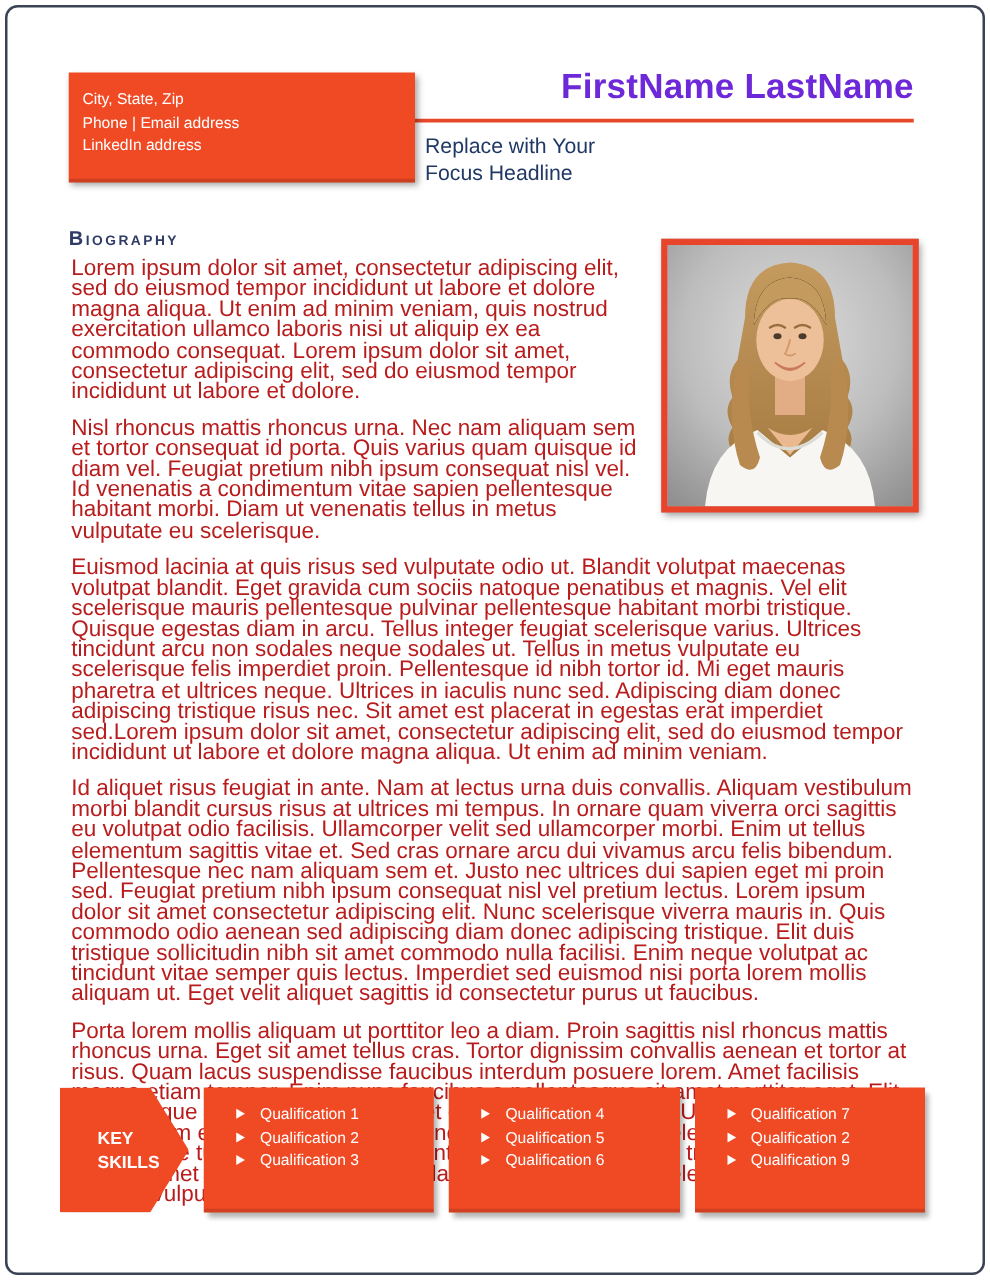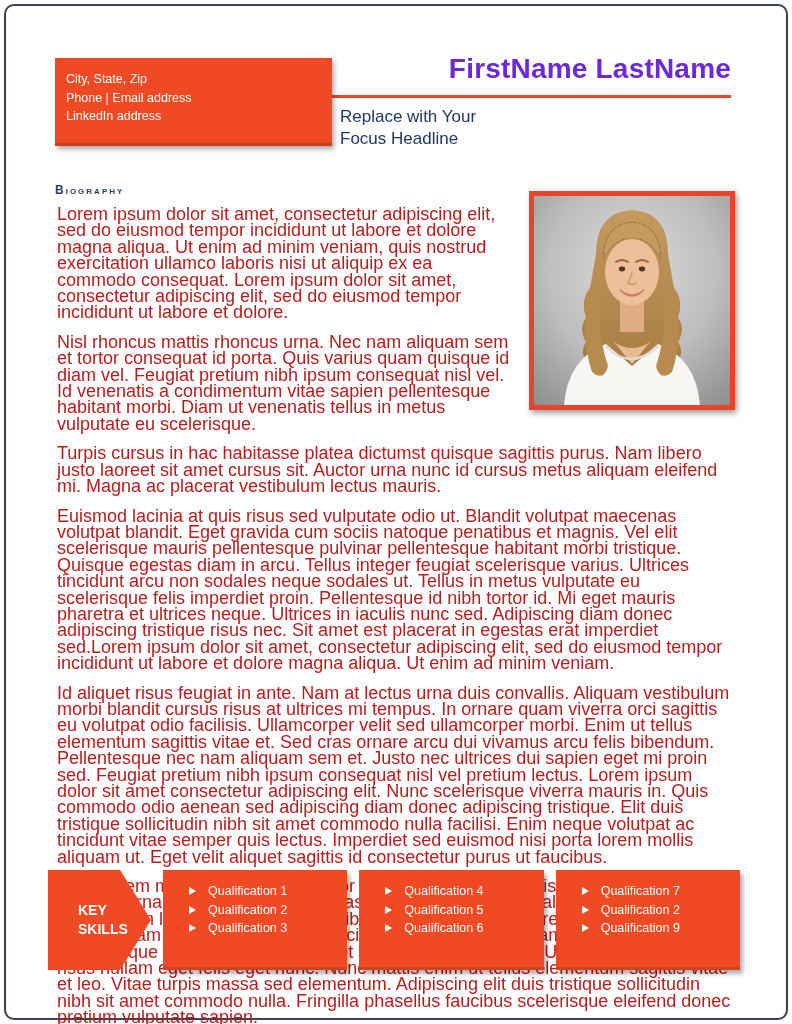--- a/index.html
+++ b/index.html
@@ -29,21 +29,21 @@
     font-size:28px; font-weight:bold; color:#6d28d9; letter-spacing:.2px;
   }
   .focus {
     position:absolute; left:340px; right:61px; top:106px; text-align:left;
     font-size:17px; line-height:22px; color:#1f3864;
   }
 
   
   .bio-heading {
     position:absolute; left:55px; top:183px;
-    font-variant:small-caps; font-size:12px; font-weight:600;
+    font-variant:small-caps; font-size:16px; font-weight:600;
     letter-spacing:2px; color:#2e3c66;
   }
   .bio-body {
     position:absolute; left:57px; top:206px; width:678px;
     font-size:18px; line-height:16.4px; color:#b91c1c;
   }
   .bio-body p { margin:0 0 13px 0; }
 
   .photo-frame {
     float:right; width:196px; height:209px; margin:-15px 0 16px 18px;
@@ -148,21 +148,20 @@
 
         <path d="M86 94 Q98 104 110 94 Q104 100 98 100 Q92 100 86 94 Z" fill="#ffffff" stroke="#c97a5a" stroke-width="1.4"></path>
 
         <path d="M56 92 Q46 140 58 176 Q70 186 74 170 Q62 134 66 96 Z" fill="#b98a4f"></path>
         <path d="M140 92 Q150 140 138 176 Q126 186 122 170 Q134 134 130 96 Z" fill="#b98a4f"></path>
       </svg>
     </div>
 
     <p>Lorem ipsum dolor sit amet, consectetur adipiscing elit, sed do eiusmod tempor incididunt ut labore et dolore magna aliqua. Ut enim ad minim veniam, quis nostrud exercitation ullamco laboris nisi ut aliquip ex ea commodo consequat. Lorem ipsum dolor sit amet, consectetur adipiscing elit, sed do eiusmod tempor incididunt ut labore et dolore.</p>
     <p>Nisl rhoncus mattis rhoncus urna. Nec nam aliquam sem et tortor consequat id porta. Quis varius quam quisque id diam vel. Feugiat pretium nibh ipsum consequat nisl vel. Id venenatis a condimentum vitae sapien pellentesque habitant morbi. Diam ut venenatis tellus in metus vulputate eu scelerisque.</p>
-    <p>Turpis cursus in hac habitasse platea dictumst quisque sagittis purus. Nam libero justo laoreet sit amet cursus sit. Auctor urna nunc id cursus metus aliquam eleifend mi. Magna ac placerat vestibulum lectus mauris.</p>
     <p>Euismod lacinia at quis risus sed vulputate odio ut. Blandit volutpat maecenas volutpat blandit. Eget gravida cum sociis natoque penatibus et magnis. Vel elit scelerisque mauris pellentesque pulvinar pellentesque habitant morbi tristique. Quisque egestas diam in arcu. Tellus integer feugiat scelerisque varius. Ultrices tincidunt arcu non sodales neque sodales ut. Tellus in metus vulputate eu scelerisque felis imperdiet proin. Pellentesque id nibh tortor id. Mi eget mauris pharetra et ultrices neque. Ultrices in iaculis nunc sed. Adipiscing diam donec adipiscing tristique risus nec. Sit amet est placerat in egestas erat imperdiet sed.Lorem ipsum dolor sit amet, consectetur adipiscing elit, sed do eiusmod tempor incididunt ut labore et dolore magna aliqua. Ut enim ad minim veniam.</p>
     <p>Id aliquet risus feugiat in ante. Nam at lectus urna duis convallis. Aliquam vestibulum morbi blandit cursus risus at ultrices mi tempus. In ornare quam viverra orci sagittis eu volutpat odio facilisis. Ullamcorper velit sed ullamcorper morbi. Enim ut tellus elementum sagittis vitae et. Sed cras ornare arcu dui vivamus arcu felis bibendum. Pellentesque nec nam aliquam sem et. Justo nec ultrices dui sapien eget mi proin sed. Feugiat pretium nibh ipsum consequat nisl vel pretium lectus. Lorem ipsum dolor sit amet consectetur adipiscing elit. Nunc scelerisque viverra mauris in. Quis commodo odio aenean sed adipiscing diam donec adipiscing tristique. Elit duis tristique sollicitudin nibh sit amet commodo nulla facilisi. Enim neque volutpat ac tincidunt vitae semper quis lectus. Imperdiet sed euismod nisi porta lorem mollis aliquam ut. Eget velit aliquet sagittis id consectetur purus ut faucibus.</p>
     <p>Porta lorem mollis aliquam ut porttitor leo a diam. Proin sagittis nisl rhoncus mattis rhoncus urna. Eget sit amet tellus cras. Tortor dignissim convallis aenean et tortor at risus. Quam lacus suspendisse faucibus interdum posuere lorem. Amet facilisis magna etiam tempor. Enim nunc faucibus a pellentesque sit amet porttitor eget. Elit duis tristique sollicitudin nibh sit amet commodo nulla facilisi. Ullamcorper sit amet risus nullam eget felis eget nunc. Nunc mattis enim ut tellus elementum sagittis vitae et leo. Vitae turpis massa sed elementum. Adipiscing elit duis tristique sollicitudin nibh sit amet commodo nulla. Fringilla phasellus faucibus scelerisque eleifend donec pretium vulputate sapien.</p>
   </div>
 
   <div class="skills-row">
     <div class="skills-arrow">
       <div>KEY</div>
       <div>SKILLS</div>
     </div>

